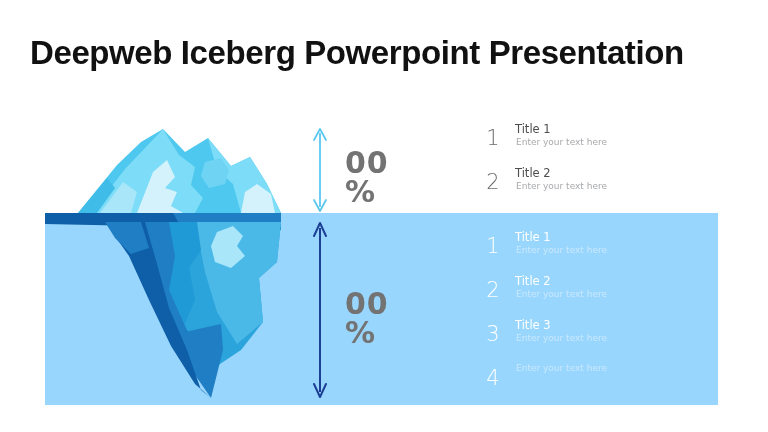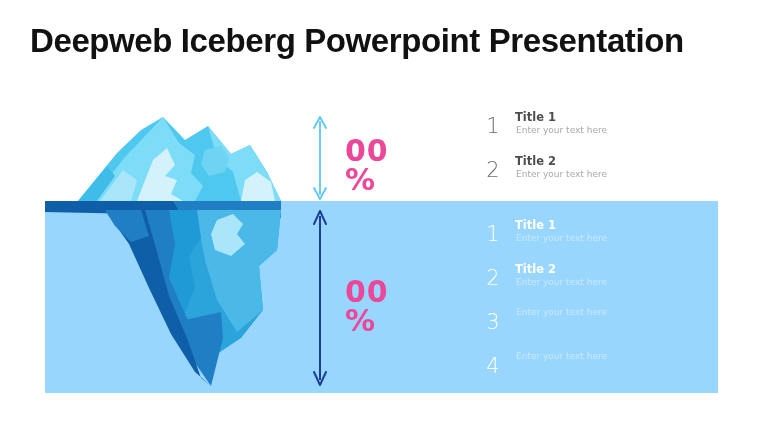--- a/index.html
+++ b/index.html
@@ -1,20 +1,20 @@
 <!DOCTYPE html>
 <html><head>
 <meta charset="utf-8">
 <style>
   html,body{margin:0;padding:0;}
   body{
     width:768px;height:432px;background:#ffffff;overflow:hidden;position:relative;
     font-family:"Liberation Sans",sans-serif;
   }
-  #slide{position:absolute;left:0;top:0;width:768px;height:336px;background:#fff;border-radius:16px;}
+  #slide{position:absolute;left:0;top:12px;width:768px;height:336px;background:#fff;border-radius:16px;}
 
   
   #title{
     position:absolute;left:30px;top:22px;width:710px;
     font-size:33px;font-weight:bold;color:#111111;letter-spacing:-0.4px;
     font-family:"Liberation Sans",sans-serif;white-space:nowrap;
   }
   #subtitle{
     position:absolute;left:0px;top:66px;width:768px;text-align:center;
     font-size:23px;color:#9b9b9b;font-weight:300;letter-spacing:0.3px;
@@ -29,42 +29,42 @@
 
   
   #berg{position:absolute;left:45px;top:110px;width:260px;height:285px;}
 
   
   .arrow-wrap{position:absolute;}
   #arrow-top{left:305px;top:114px;width:30px;height:88px;}
   #arrow-bottom{left:305px;top:208px;width:30px;height:180px;}
 
   .pct{
-    position:absolute;color:#ec4899;font-weight:bold;
+    position:absolute;color:#737373;font-weight:bold;
     font-family:"DejaVu Sans",sans-serif;line-height:0.98;
     letter-spacing:1px;
   }
   #pct-top{left:345px;top:136px;font-size:30px;}
   #pct-bottom{left:345px;top:277px;font-size:30px;}
   .pct span{display:block;}
 
   
   .list{position:absolute;}
   #list-top{left:482px;top:110px;width:180px;}
   #list-bottom{left:482px;top:218px;width:180px;}
 
   .row{position:relative;height:44px;}
   .num{
     position:absolute;left:0;top:6px;width:22px;text-align:center;
     font-size:21px;font-weight:300;font-family:"DejaVu Sans",sans-serif;
     line-height:1;
   }
   .txtcol{position:absolute;left:33px;top:0px;width:145px;}
   .rtitle{
-    font-size:11.5px;font-weight:bold;font-family:"DejaVu Sans",sans-serif;
+    font-size:11.5px;font-weight:normal;font-family:"DejaVu Sans",sans-serif;
     line-height:1.25;margin:0 0 1px 0;
   }
   .rbody{
     font-size:9px;font-family:"DejaVu Sans",sans-serif;line-height:1.28;
     margin:1px;
   }
   
   #list-top .num{color:#6d6e71;}
   #list-top .rtitle{color:#4d4d4f;}
   #list-top .rbody{color:#a7a9ac;}
@@ -161,20 +161,21 @@
     <div class="row">
       <div class="num">2</div>
       <div class="txtcol">
         <p class="rtitle">Title 2</p>
         <p class="rbody">Enter your text here</p>
       </div>
     </div>
     <div class="row">
       <div class="num">3</div>
       <div class="txtcol">
+        <p class="rtitle">Title 3</p>
         <p class="rbody">Enter your text here</p>
       </div>
     </div>
     <div class="row">
       <div class="num">4</div>
       <div class="txtcol">
         <p class="rbody">Enter your text here</p>
       </div>
     </div>
   </div>

